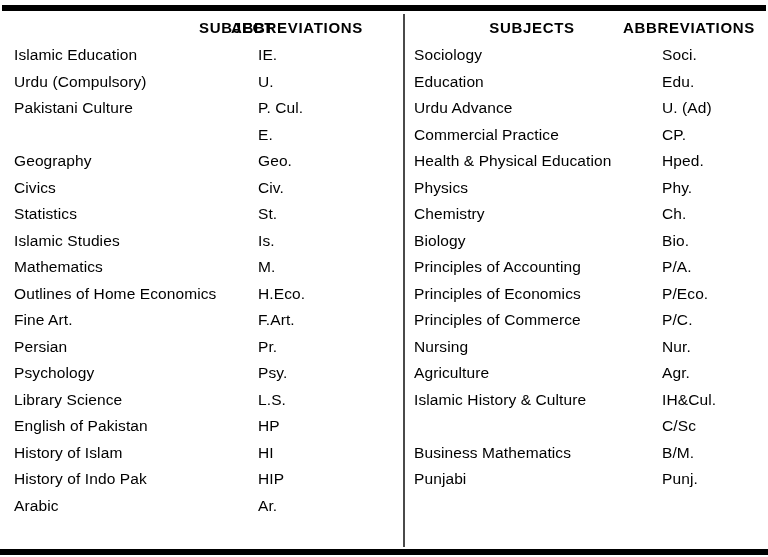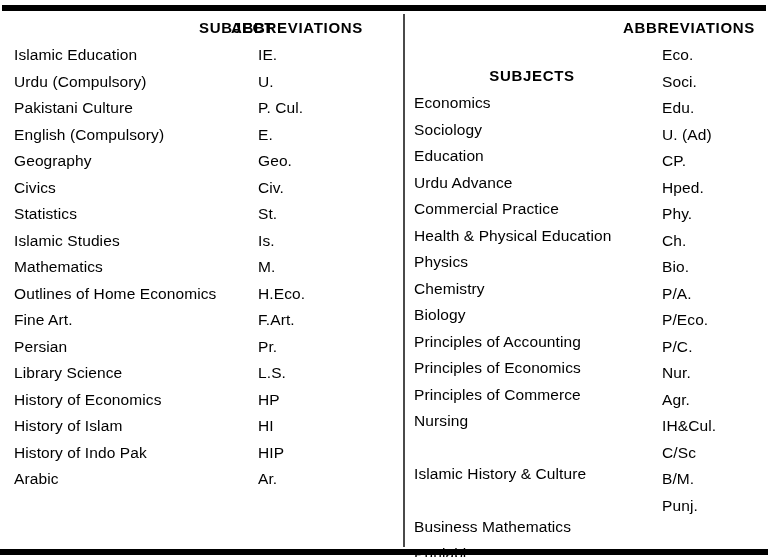--- a/index.html
+++ b/index.html
@@ -76,21 +76,21 @@
     font-size: 15.5px;
     line-height: 26.5px;
     letter-spacing: 0.1px;
   }
 
   
   .panel-left  .cell-subject { left: 12px; }
   .panel-left  .cell-abbr    { left: 256px; }
 
   
-  .panel-right .cell-subject { left: 4px; margin-top: 48px; }
+  .panel-right .cell-subject { left: 4px; }
   .panel-right .cell-abbr    { left: 252px; }
 
   
   .header-row .cell-subject,
   .header-row .cell-abbr {
     font-weight: bold;
     font-size: 15px;
     line-height: 28px;
     letter-spacing: 0.7px;
   }
@@ -120,21 +120,20 @@
         </div>
         <div class="row">
           <span class="cell-subject">Urdu (Compulsory)</span>
           <span class="cell-abbr">U.</span>
         </div>
         <div class="row">
           <span class="cell-subject">Pakistani Culture</span>
           <span class="cell-abbr">P. Cul.</span>
         </div>
         <div class="row">
-          <span class="cell-subject">English (Compulsory)</span>
           <span class="cell-abbr">E.</span>
         </div>
         <div class="row">
           <span class="cell-subject">Geography</span>
           <span class="cell-abbr">Geo.</span>
         </div>
         <div class="row">
           <span class="cell-subject">Civics</span>
           <span class="cell-abbr">Civ.</span>
         </div>
@@ -156,25 +155,29 @@
         </div>
         <div class="row">
           <span class="cell-subject">Fine Art.</span>
           <span class="cell-abbr">F.Art.</span>
         </div>
         <div class="row">
           <span class="cell-subject">Persian</span>
           <span class="cell-abbr">Pr.</span>
         </div>
         <div class="row">
+          <span class="cell-subject">Psychology</span>
+          <span class="cell-abbr">Psy.</span>
+        </div>
+        <div class="row">
           <span class="cell-subject">Library Science</span>
           <span class="cell-abbr">L.S.</span>
         </div>
         <div class="row">
-          <span class="cell-subject">History of Economics</span>
+          <span class="cell-subject">English of Pakistan</span>
           <span class="cell-abbr">HP</span>
         </div>
         <div class="row">
           <span class="cell-subject">History of Islam</span>
           <span class="cell-abbr">HI</span>
         </div>
         <div class="row">
           <span class="cell-subject">History of Indo Pak</span>
           <span class="cell-abbr">HIP</span>
         </div>
@@ -185,24 +188,20 @@
       </div>
   </div>
 
   <div class="panel panel-right">
     <div class="row header-row">
       <span class="cell-subject">SUBJECTS</span>
       <span class="cell-abbr">ABBREVIATIONS</span>
     </div>
     <div>
         <div class="row">
-          <span class="cell-subject">Economics</span>
-          <span class="cell-abbr">Eco.</span>
-        </div>
-        <div class="row">
           <span class="cell-subject">Sociology</span>
           <span class="cell-abbr">Soci.</span>
         </div>
         <div class="row">
           <span class="cell-subject">Education</span>
           <span class="cell-abbr">Edu.</span>
         </div>
         <div class="row">
           <span class="cell-subject">Urdu Advance</span>
           <span class="cell-abbr">U. (Ad)</span>
@@ -237,20 +236,21 @@
         </div>
         <div class="row">
           <span class="cell-subject">Principles of Commerce</span>
           <span class="cell-abbr">P/C.</span>
         </div>
         <div class="row">
           <span class="cell-subject">Nursing</span>
           <span class="cell-abbr">Nur.</span>
         </div>
         <div class="row">
+          <span class="cell-subject">Agriculture</span>
           <span class="cell-abbr">Agr.</span>
         </div>
         <div class="row">
           <span class="cell-subject">Islamic History &amp; Culture</span>
           <span class="cell-abbr">IH&amp;Cul.</span>
         </div>
         <div class="row">
           <span class="cell-abbr">C/Sc</span>
         </div>
         <div class="row">

